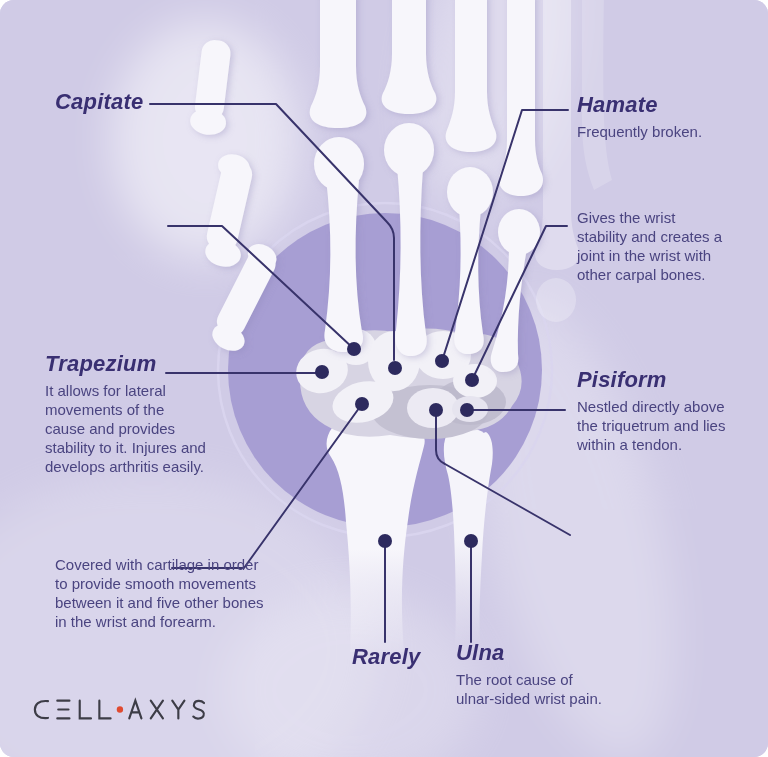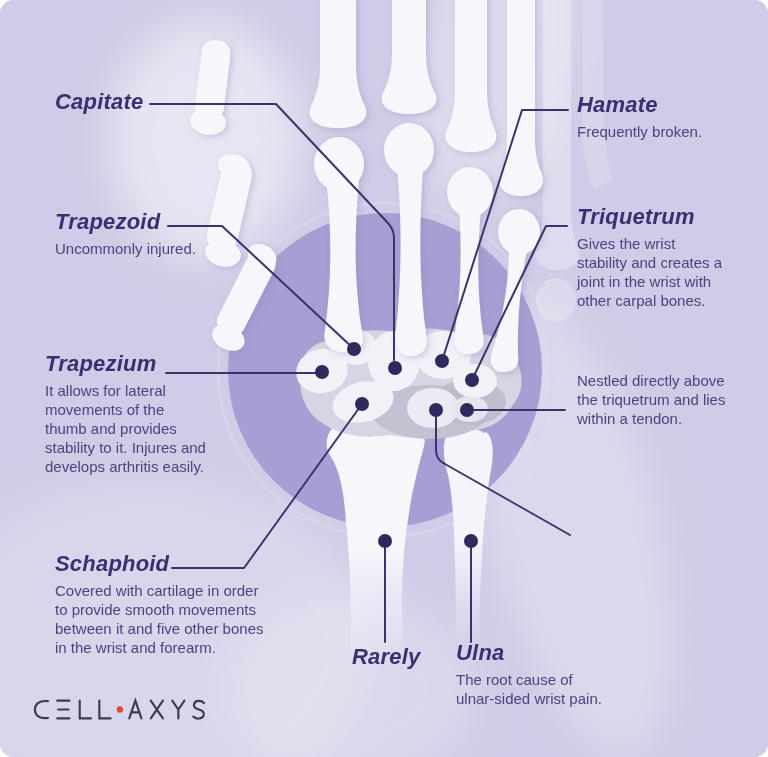--- a/index.html
+++ b/index.html
@@ -158,51 +158,46 @@
       <circle cx="436" cy="410" r="7"></circle>
       <circle cx="467" cy="410" r="7"></circle>
       <circle cx="385" cy="541" r="7"></circle>
       <circle cx="471" cy="541" r="7"></circle>
     </g>
   </svg>
 
   <div class="label" id="lbl-capitate">
     <h2>Capitate</h2>
   </div>
-  <div class="label" id="lbl-trapezoid">
-    <h2>Trapezoid</h2>
-    <p>Uncommonly injured.</p>
-  </div>
   <div class="label" id="lbl-trapezium">
     <h2>Trapezium</h2>
     <p>It allows for lateral
 movements of the
-thumb and provides
+cause and provides
 stability to it. Injures and
 develops arthritis easily.</p>
   </div>
   <div class="label" id="lbl-schaphoid">
-    <h2>Schaphoid</h2>
     <p>Covered with cartilage in order
 to provide smooth movements
 between it and five other bones
 in the wrist and forearm.</p>
   </div>
   <div class="label" id="lbl-hamate">
     <h2>Hamate</h2>
     <p>Frequently broken.</p>
   </div>
   <div class="label" id="lbl-triquetrum">
-    <h2>Triquetrum</h2>
     <p>Gives the wrist
 stability and creates a
 joint in the wrist with
 other carpal bones.</p>
   </div>
   <div class="label" id="lbl-pisiform">
+    <h2>Pisiform</h2>
     <p>Nestled directly above
 the triquetrum and lies
 within a tendon.</p>
   </div>
   <div class="label" id="lbl-lunate">
   </div>
   <div class="label" id="lbl-radius">
     <h2>Rarely</h2>
   </div>
   <div class="label" id="lbl-ulna">

